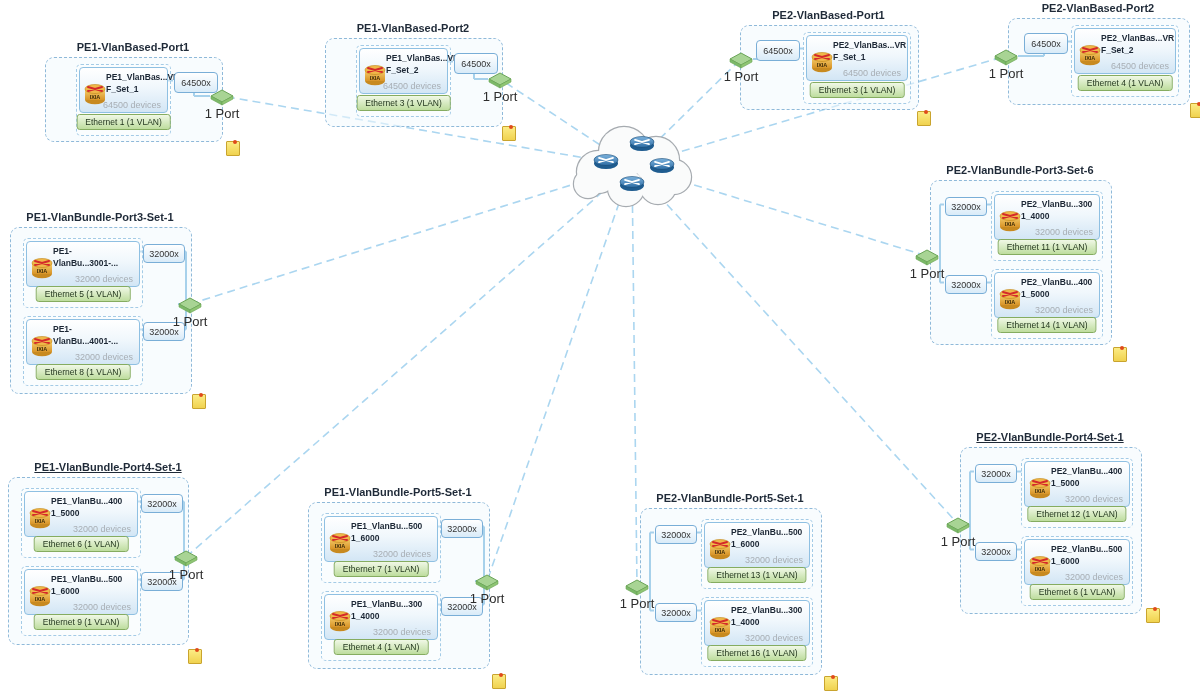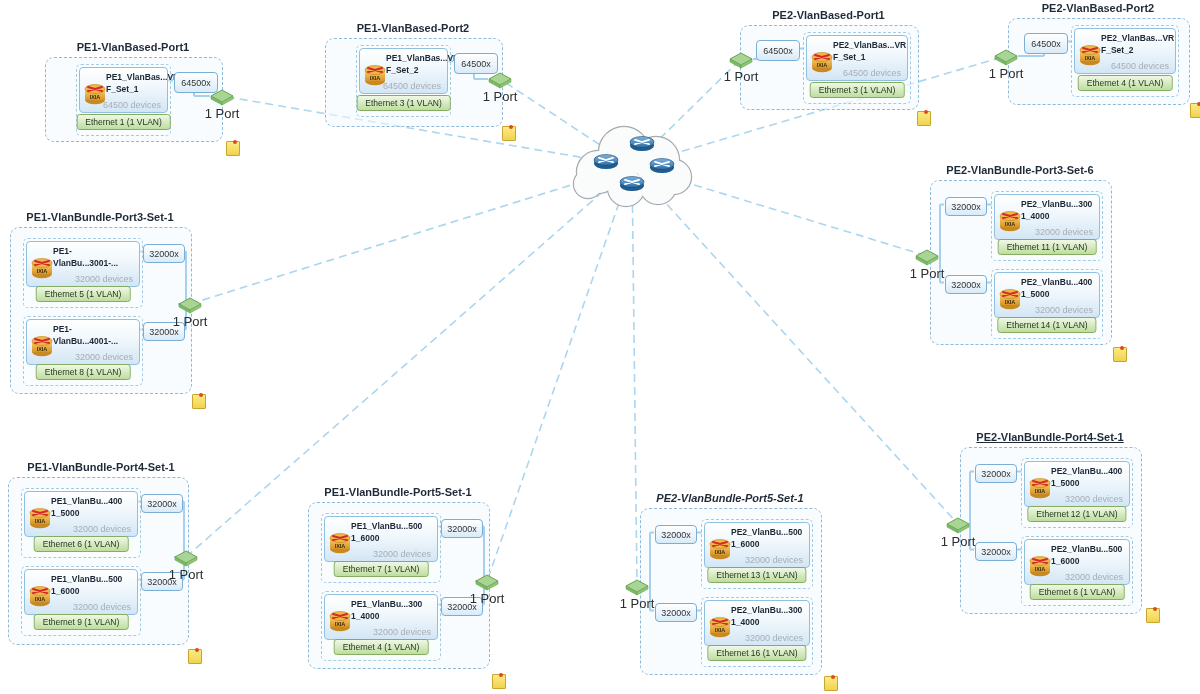--- a/index.html
+++ b/index.html
@@ -357,21 +357,21 @@
     <svg class="port-icon" width="26" height="20" viewBox="0 0 26 20" style="left: 914px; top: 246px;">
       <polygon points="2,10 13,4 24,10 13,16" fill="#a8d494" stroke="#69a456" stroke-width="1"></polygon>
       <polygon points="2,10 2,13 13,19 13,16" fill="#7cb968" stroke="#69a456" stroke-width="0.6"></polygon>
       <polygon points="24,10 24,13 13,19 13,16" fill="#8fc573" stroke="#69a456" stroke-width="0.6"></polygon>
     </svg>
     <div class="port-label" style="left: 927px; top: 266px;">1 Port</div>
     <div class="sticky" style="left: 1113px; top: 347px;"></div>
   </div>
 
   <div class="group">
-    <div class="grp-title" style="left: 101px; top: 461px;">PE1-VlanBundle-Port4-Set-1</div>
+    <div class="grp-title" style="left: 108px; top: 461px; text-decoration: underline;">PE1-VlanBundle-Port4-Set-1</div>
     <div class="grp-box" style="left: 8px; top: 477px; width: 179px; height: 166px;">
   <div class="devbox" style="left: 12px; top: 10px; width: 118px; height: 68px;">
     <div class="card">
       <svg class="ixia-icon" width="24" height="26" viewBox="0 0 24 26">
         <ellipse cx="12" cy="19" rx="10" ry="4.2" fill="#c88a20"></ellipse>
         <rect x="2" y="8" width="20" height="11" fill="url(#goldGrad)"></rect>
         <ellipse cx="12" cy="8" rx="10" ry="4.5" fill="#f0b84a" stroke="#c08418" stroke-width="0.6"></ellipse>
         <path d="M5,6 L19,10 M19,6 L5,10" stroke="#d42a2a" stroke-width="2" stroke-linecap="round"></path>
         <text x="12" y="17.5" text-anchor="middle" font-size="5.5" font-weight="bold" fill="#3d2c08">IXIA</text>
       </svg>
@@ -453,21 +453,21 @@
     <svg class="port-icon" width="26" height="20" viewBox="0 0 26 20" style="left: 474px; top: 571px;">
       <polygon points="2,10 13,4 24,10 13,16" fill="#a8d494" stroke="#69a456" stroke-width="1"></polygon>
       <polygon points="2,10 2,13 13,19 13,16" fill="#7cb968" stroke="#69a456" stroke-width="0.6"></polygon>
       <polygon points="24,10 24,13 13,19 13,16" fill="#8fc573" stroke="#69a456" stroke-width="0.6"></polygon>
     </svg>
     <div class="port-label" style="left: 487px; top: 591px;">1 Port</div>
     <div class="sticky" style="left: 492px; top: 674px;"></div>
   </div>
 
   <div class="group">
-    <div class="grp-title" style="left: 730px; top: 492px; font-style: italic;">PE2-VlanBundle-Port5-Set-1</div>
+    <div class="grp-title" style="left: 730px; top: 492px;">PE2-VlanBundle-Port5-Set-1</div>
     <div class="grp-box" style="left: 640px; top: 508px; width: 180px; height: 165px;">
   <div class="devbox" style="left: 60px; top: 10px; width: 110px; height: 68px;">
     <div class="card">
       <svg class="ixia-icon" width="24" height="26" viewBox="0 0 24 26">
         <ellipse cx="12" cy="19" rx="10" ry="4.2" fill="#c88a20"></ellipse>
         <rect x="2" y="8" width="20" height="11" fill="url(#goldGrad)"></rect>
         <ellipse cx="12" cy="8" rx="10" ry="4.5" fill="#f0b84a" stroke="#c08418" stroke-width="0.6"></ellipse>
         <path d="M5,6 L19,10 M19,6 L5,10" stroke="#d42a2a" stroke-width="2" stroke-linecap="round"></path>
         <text x="12" y="17.5" text-anchor="middle" font-size="5.5" font-weight="bold" fill="#3d2c08">IXIA</text>
       </svg>

